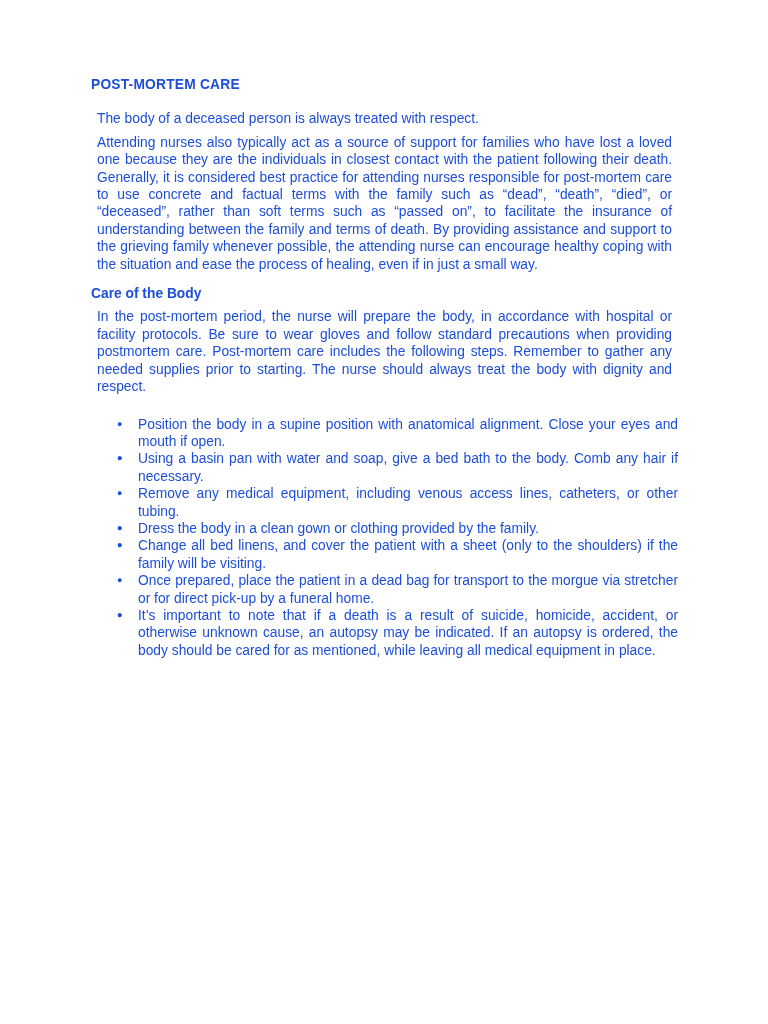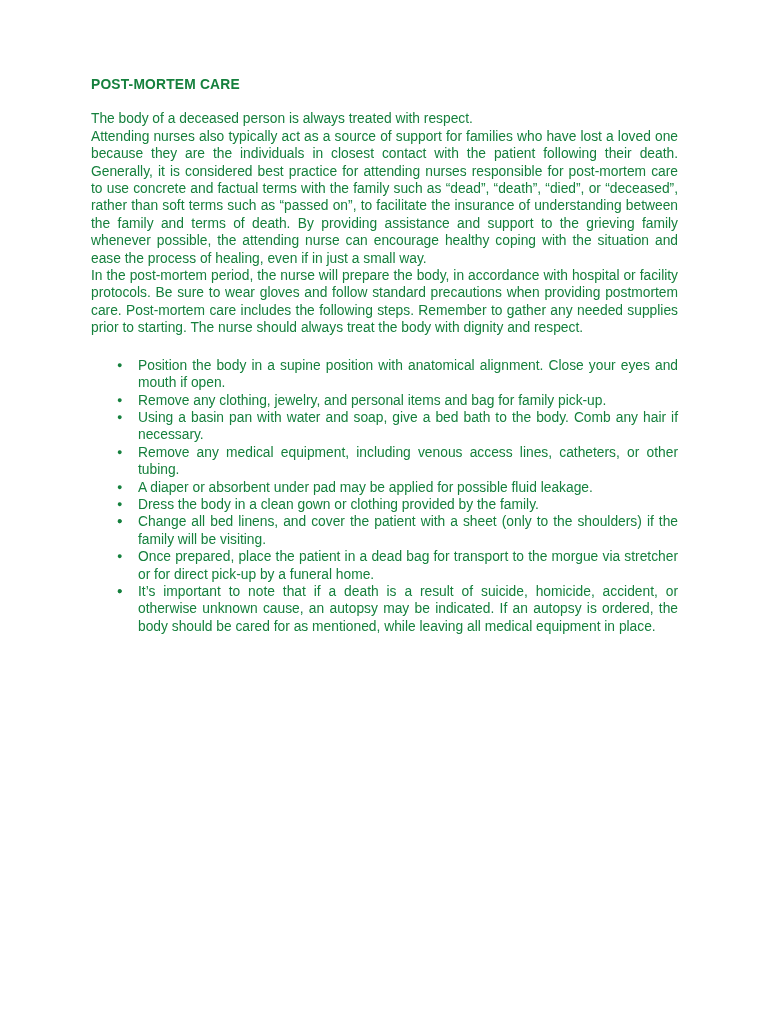--- a/index.html
+++ b/index.html
@@ -10,34 +10,34 @@
   body {
     width: 768px;
     height: 1024px;
     overflow: hidden;
   }
   .page {
     box-sizing: border-box;
     width: 768px;
     height: 1024px;
     background: #ffffff;
-    color: #15803d;
+    color: #1d4ed8;
     padding: 76px 90px 0 91px;
     font-family: "Liberation Sans", "DejaVu Sans", sans-serif;
     font-size: 13.8px;
     line-height: 17.4px;
   }
   .doc-title {
     font-size: 13.8px;
     font-weight: bold;
     margin: 0 0 17px 0;
     letter-spacing: 0.2px;
   }
   .para {
-    margin: 0;
+    margin: 6px;
     text-align: justify;
   }
   .section-heading {
     font-size: 13.8px;
     font-weight: bold;
     margin: 12px 0 0 0;
   }
   ul.steps {
     list-style: none;
     margin: 20px 0 0 0;
@@ -59,43 +59,42 @@
 <body>
 
 <div class="page">
 
   <h1 class="doc-title">POST-MORTEM CARE</h1>
 
   <p class="para">The body of a deceased person is always treated with respect.</p>
 
   <p class="para">Attending nurses also typically act as a source of support for families who have lost a loved one because they are the individuals in closest contact with the patient following their death. Generally, it is considered best practice for attending nurses responsible for post-mortem care to use concrete and factual terms with the family such as “dead”, “death”, “died”, or “deceased”, rather than soft terms such as “passed on”, to facilitate the insurance of understanding between the family and terms of death. By providing assistance and support to the grieving family whenever possible, the attending nurse can encourage healthy coping with the situation and ease the process of healing, even if in just a small way.</p>
 
+  <h2 class="section-heading">Care of the Body</h2>
 
   <p class="para">In the post-mortem period, the nurse will prepare the body, in accordance with hospital or facility protocols. Be sure to wear gloves and follow standard precautions when providing postmortem care. Post-mortem care includes the following steps. Remember to gather any needed supplies prior to starting. The nurse should always treat the body with dignity and respect.</p>
 
   <ul class="steps">
     <li>
       <span class="bullet">●</span>
       <span class="li-text">Position the body in a supine position with anatomical alignment. Close your eyes and mouth if open.</span>
     </li>
     <li>
       <span class="bullet">●</span>
-      <span class="li-text">Remove any clothing, jewelry, and personal items and bag for family pick-up.</span>
     </li>
     <li>
       <span class="bullet">●</span>
       <span class="li-text">Using a basin pan with water and soap, give a bed bath to the body. Comb any hair if necessary.</span>
     </li>
     <li>
       <span class="bullet">●</span>
       <span class="li-text">Remove any medical equipment, including venous access lines, catheters, or other tubing.</span>
     </li>
     <li>
       <span class="bullet">●</span>
-      <span class="li-text">A diaper or absorbent under pad may be applied for possible fluid leakage.</span>
     </li>
     <li>
       <span class="bullet">●</span>
       <span class="li-text">Dress the body in a clean gown or clothing provided by the family.</span>
     </li>
     <li>
       <span class="bullet">●</span>
     </li>
     <li>
       <span class="bullet">●</span>

